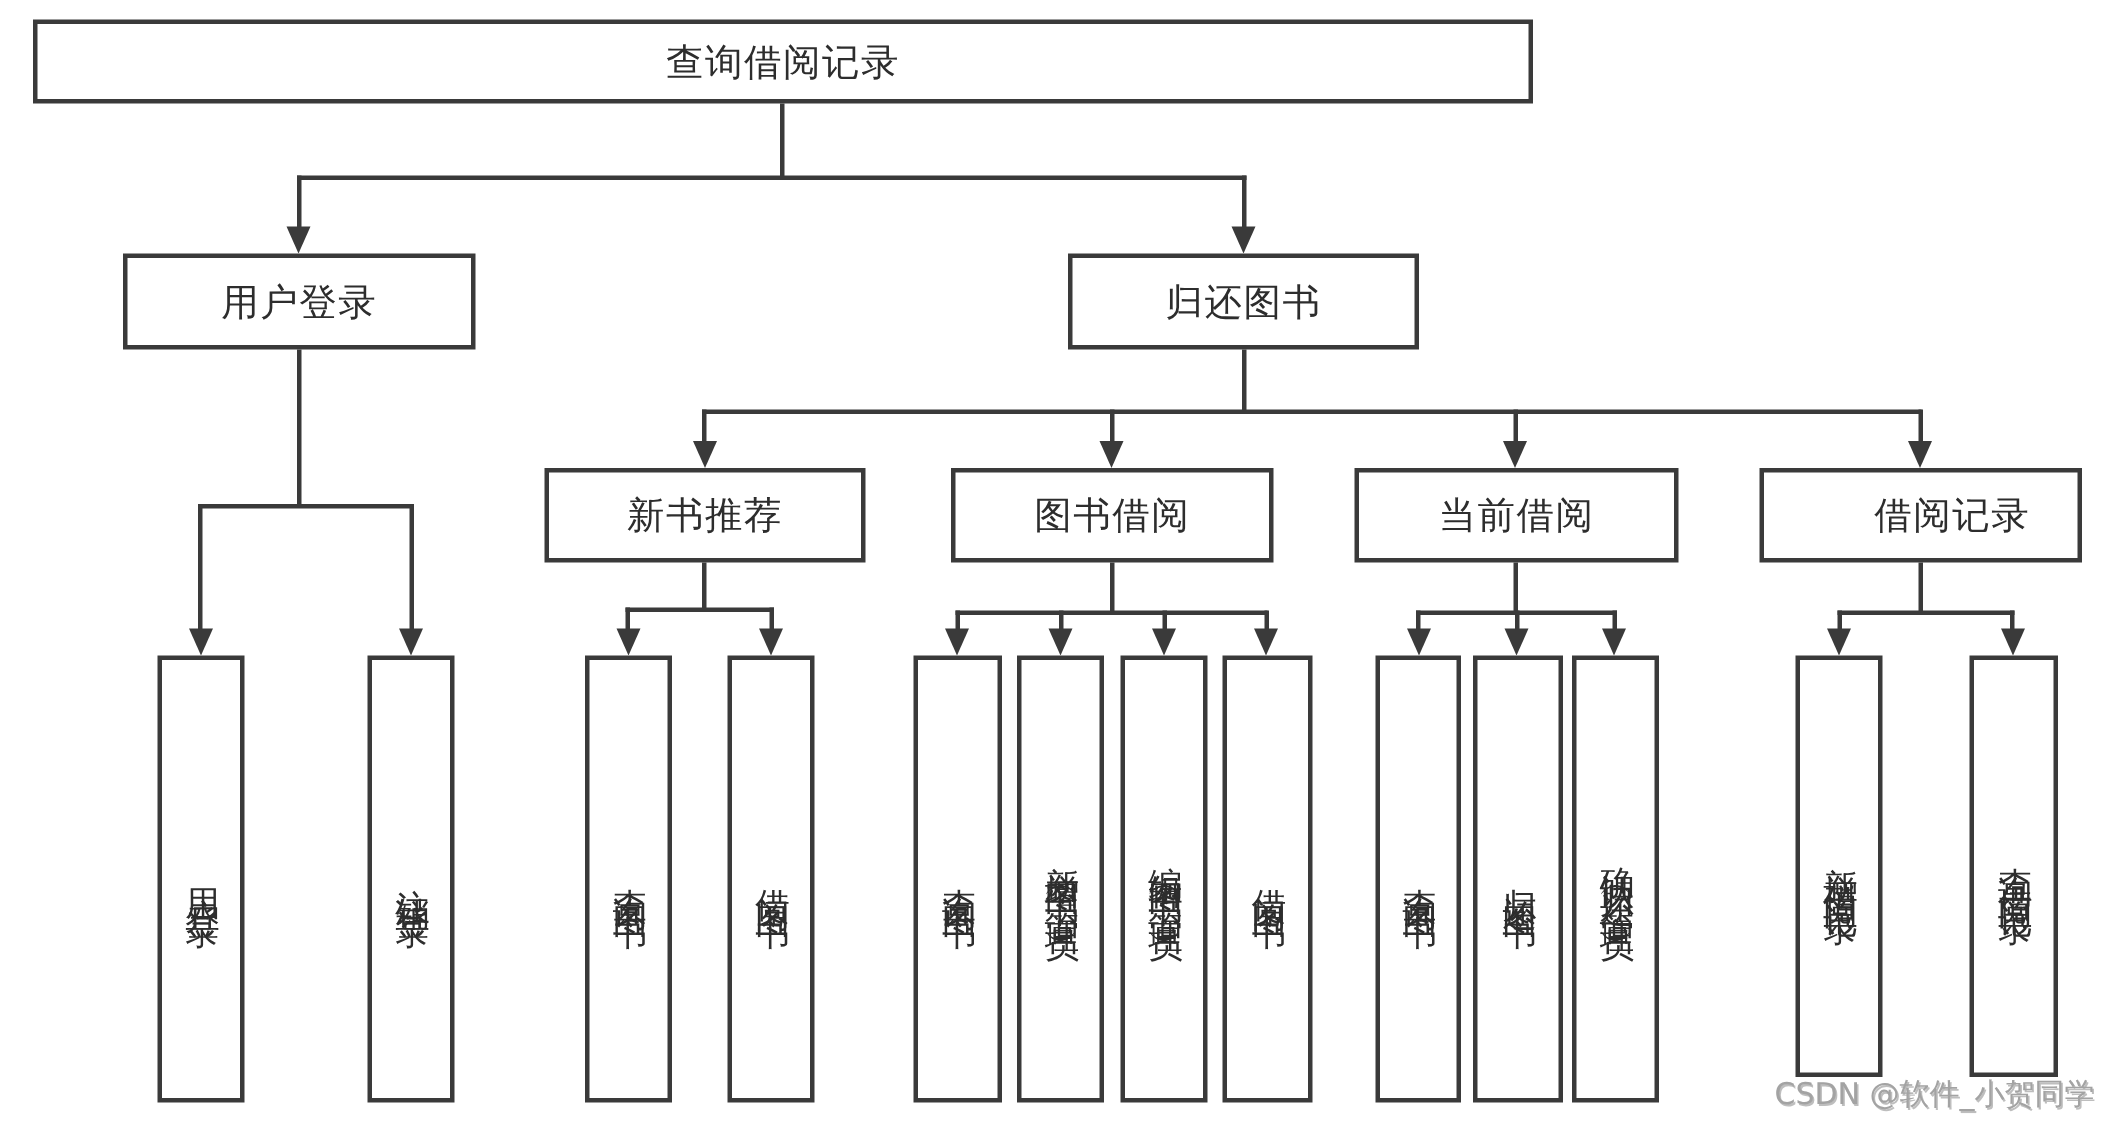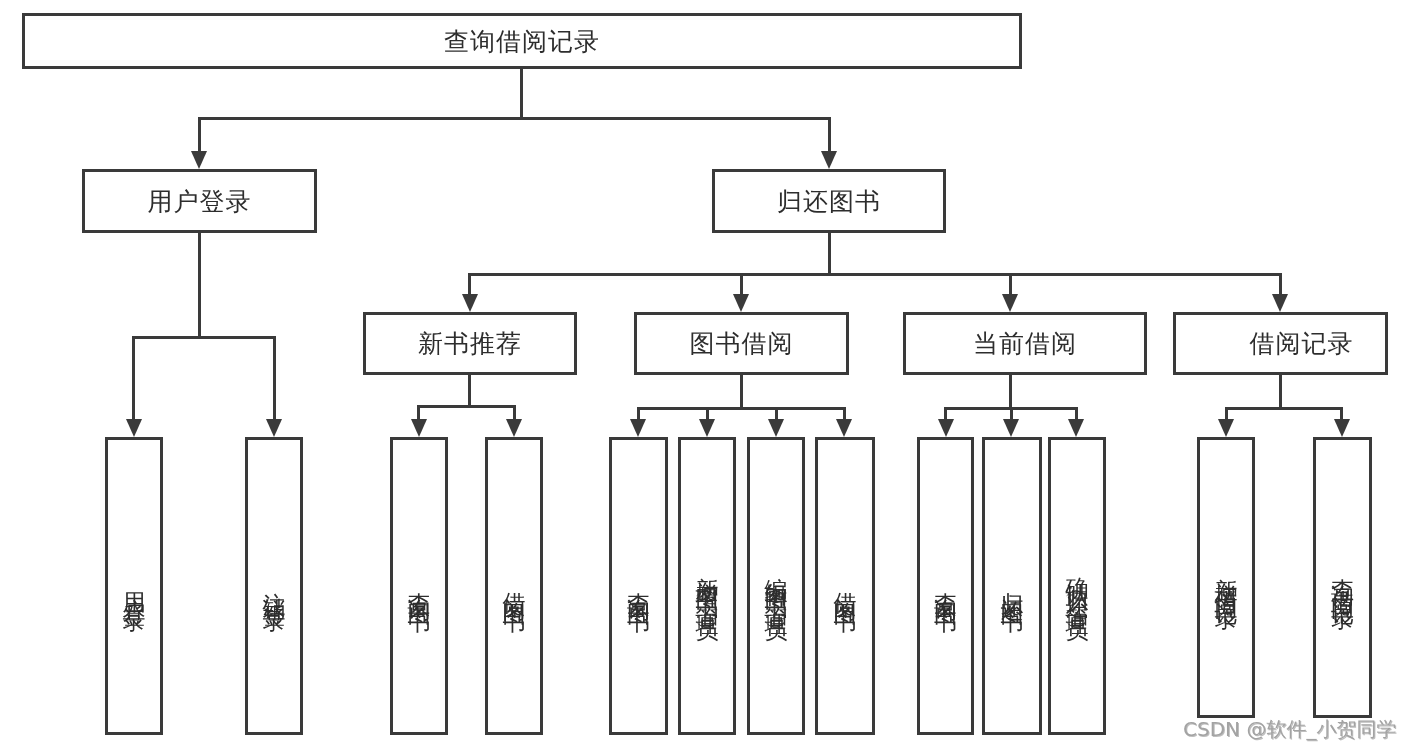--- a/index.html
+++ b/index.html
@@ -41,21 +41,21 @@
     text-align:right;
   }
 
   
   #n-root{left:22px;top:13px;width:1000px;height:56px;}
   #n-user-login{left:82px;top:169px;width:235px;height:64px;}
   #n-book-mgmt{left:712px;top:169px;width:234px;height:64px;}
 
   #n-new-book-rec{left:363px;top:312px;width:214px;height:63px;}
   #n-book-borrow{left:634px;top:312px;width:215px;height:63px;}
-  #n-current-borrow{left:903px;top:312px;width:244px;height:63px;}
+  #n-current-borrow{left:903px;top:312px;width:216px;height:63px;}
   #n-borrow-record{left:1173px;top:312px;width:215px;height:63px;padding-left:42px;}
 
   #n-login{left:105px;top:437px;width:58px;height:298px;}
   #n-logout{left:245px;top:437px;width:58px;height:298px;}
   #n-nbr-query{left:390px;top:437px;width:58px;height:298px;}
   #n-nbr-borrow{left:485px;top:437px;width:58px;height:298px;}
   #n-bb-query{left:609px;top:437px;width:59px;height:298px;}
   #n-bb-add{left:678px;top:437px;width:58px;height:298px;}
   #n-bb-edit{left:747px;top:437px;width:58px;height:298px;}
   #n-bb-borrow{left:815px;top:437px;width:60px;height:298px;}

